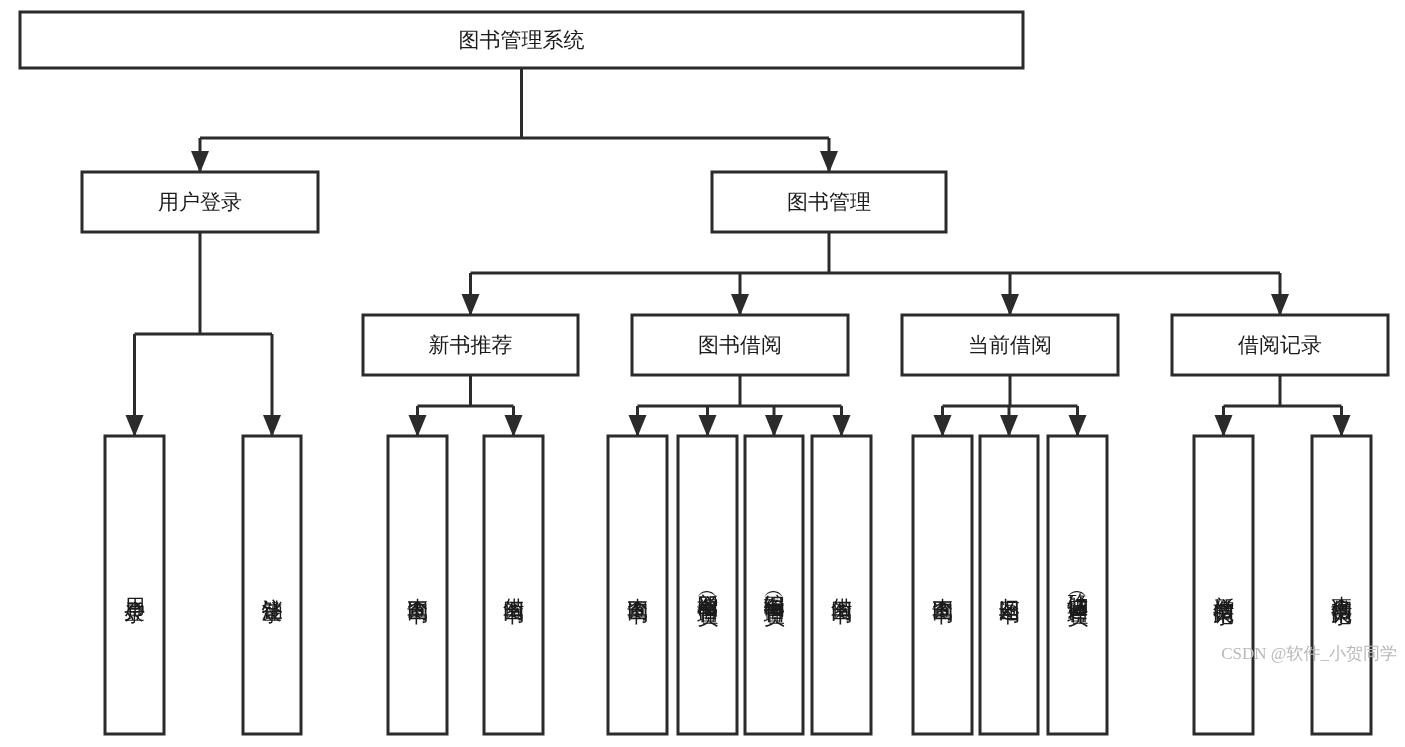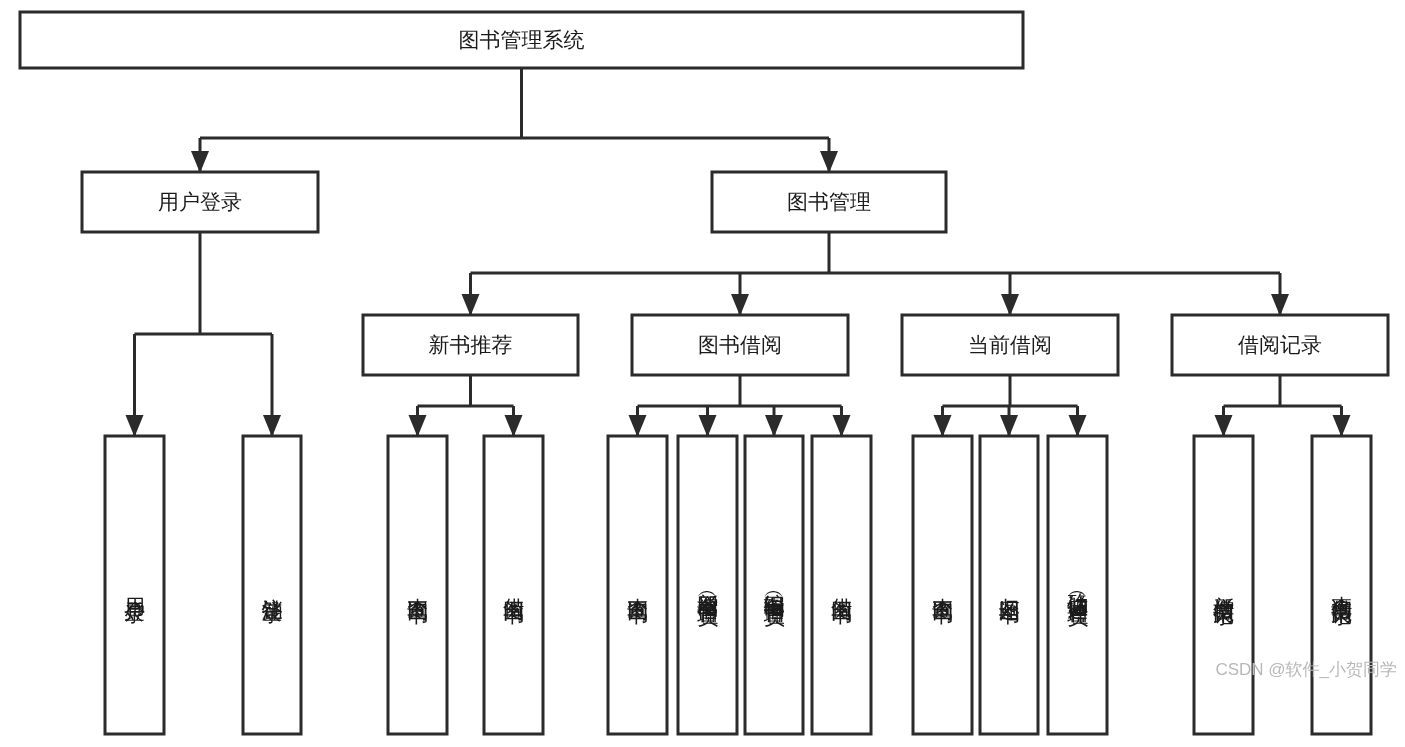--- a/index.html
+++ b/index.html
@@ -59,22 +59,22 @@
     letter-spacing: 2px;
     white-space: nowrap;
     display: flex;
     align-items: center;
     justify-content: center;
     pointer-events: none;
   }
   #watermark {
     position: absolute;
     right: 8px;
-    bottom: 5px;
-    font-family: Liberation Sans, sans-serif;
+    bottom: 21px;
+    font-family: Liberation Serif, serif;
     font-size: 17px;
     color: #b8b8b8;
     white-space: nowrap;
     margin-top: 36px;
   }
 </style>
 </head>
 <body>
 
 <div id="diagram-root">

